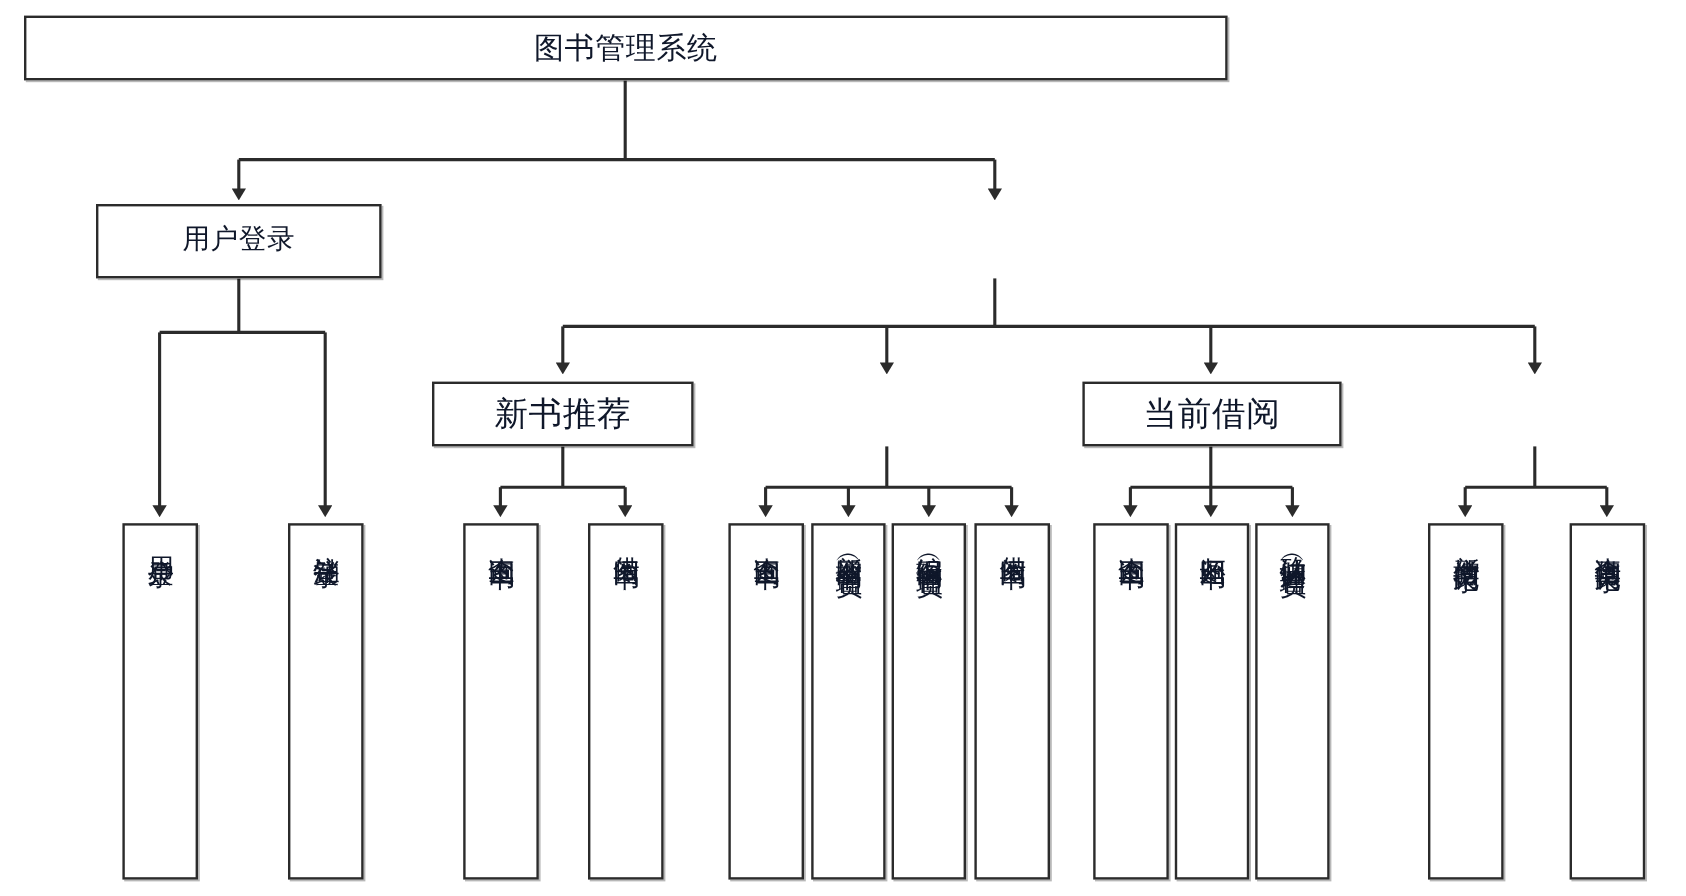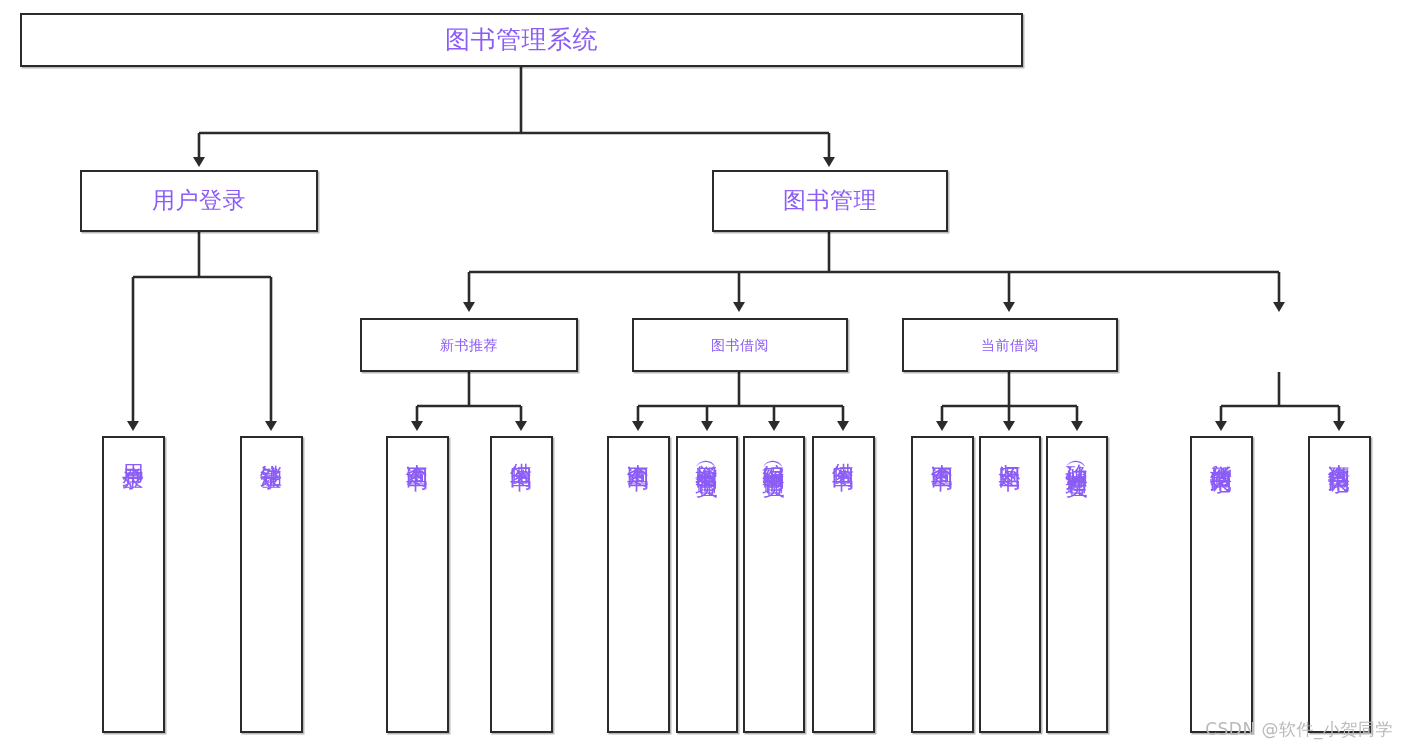--- a/index.html
+++ b/index.html
@@ -28,21 +28,21 @@
   }
   .node {
     position: absolute;
     box-sizing: border-box;
     background: #ffffff;
     border: 2px solid #2b2b2b;
     box-shadow: 1.5px 1.5px 0 rgba(0,0,0,0.28);
     display: flex;
     align-items: center;
     justify-content: center;
-    color: #8b5cf6;
+    color: #0f172a;
   }
   .node .label {
     display: block;
     text-align: center;
     letter-spacing: 0.5px;
     line-height: 1.18;
   }
   
   .node.horiz .label {
     writing-mode: horizontal-tb;
@@ -55,21 +55,21 @@
   }
   .node.vert .label {
     writing-mode: vertical-rl;
     text-orientation: upright;
     line-height: 1.05;
     letter-spacing: 2px;
     white-space: nowrap;
   }
   #node-root .label { font-size: 25px; }
   .node.level1 .label { font-size: 23px; }
-  .node.level2 .label { font-size: 14px; }
+  .node.level2 .label { font-size: 28px; }
   .node.leaf .label { font-size: 22px; }
   .watermark {
     position: absolute;
     right: 12px;
     bottom: 6px;
     font-size: 17px;
     color: #b9b9b9;
     letter-spacing: 0.5px;
     white-space: nowrap;
     pointer-events: none;
@@ -132,31 +132,25 @@
   </svg>
 
   <div class="node horiz" id="node-root" style="left:20px; top:13px; width:1003px; height:54px;">
     <span class="label">图书管理系统</span>
   </div>
 
   <div class="node horiz level1" style="left:80px; top:170px; width:238px; height:62px;">
     <span class="label">用户登录</span>
   </div>
 
-  <div class="node horiz level1" style="left:712px; top:170px; width:236px; height:62px;">
-    <span class="label">图书管理</span>
-  </div>
 
   <div class="node horiz level2" style="left:360px; top:318px; width:218px; height:54px;">
     <span class="label">新书推荐</span>
   </div>
 
-  <div class="node horiz level2" style="left:632px; top:318px; width:216px; height:54px;">
-    <span class="label">图书借阅</span>
-  </div>
 
   <div class="node horiz level2" style="left:902px; top:318px; width:216px; height:54px;justify-content:center;">
     <span class="label">当前借阅</span>
   </div>
 
 
   <div class="node vert leaf" style="left:102px; top:436px; width:63px; height:297px;">
     <span class="label">用户登录</span>
   </div>
 
@@ -201,15 +195,14 @@
   </div>
 
   <div class="node vert leaf" style="left:1190px; top:436px; width:63px; height:297px;">
     <span class="label">新增借阅记录</span>
   </div>
 
   <div class="node vert leaf" style="left:1308px; top:436px; width:63px; height:297px;">
     <span class="label">查询借阅记录</span>
   </div>
 
-  <div class="watermark">CSDN @软件_小贺同学</div>
 
 </div>
 
 </body></html>

